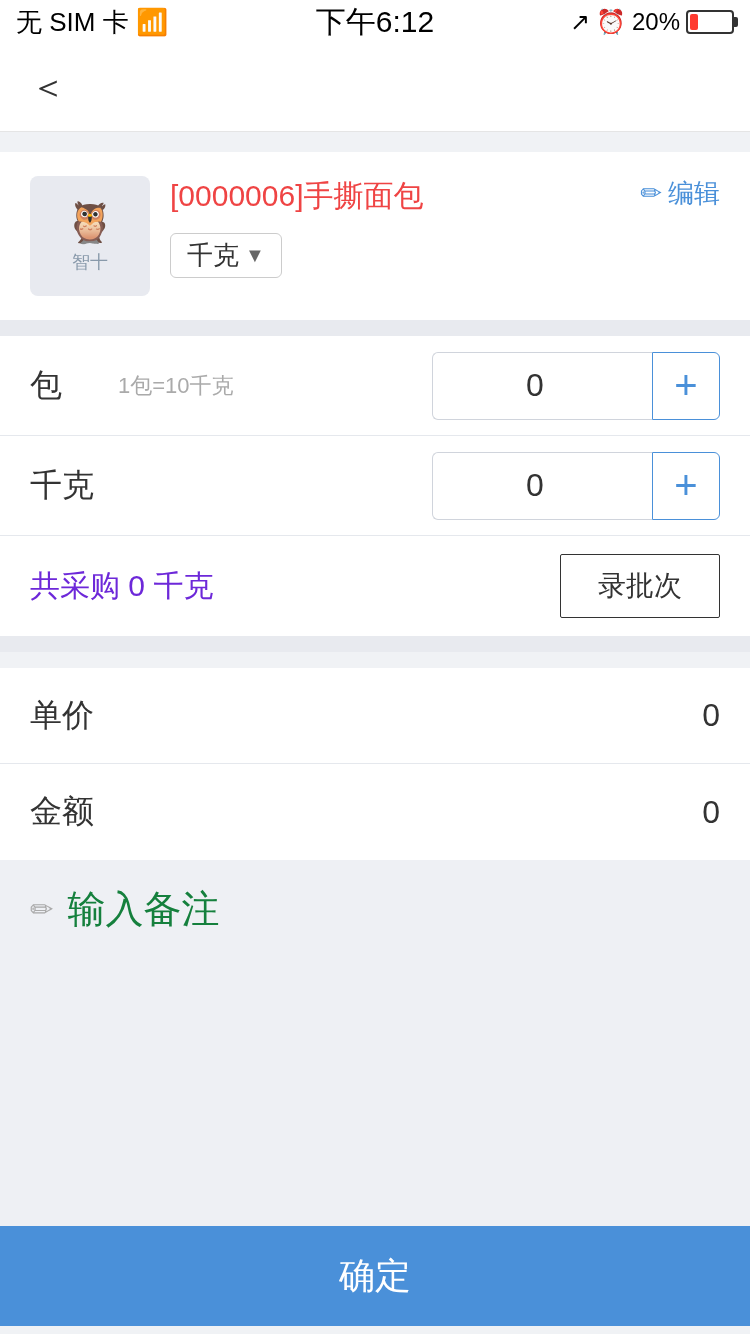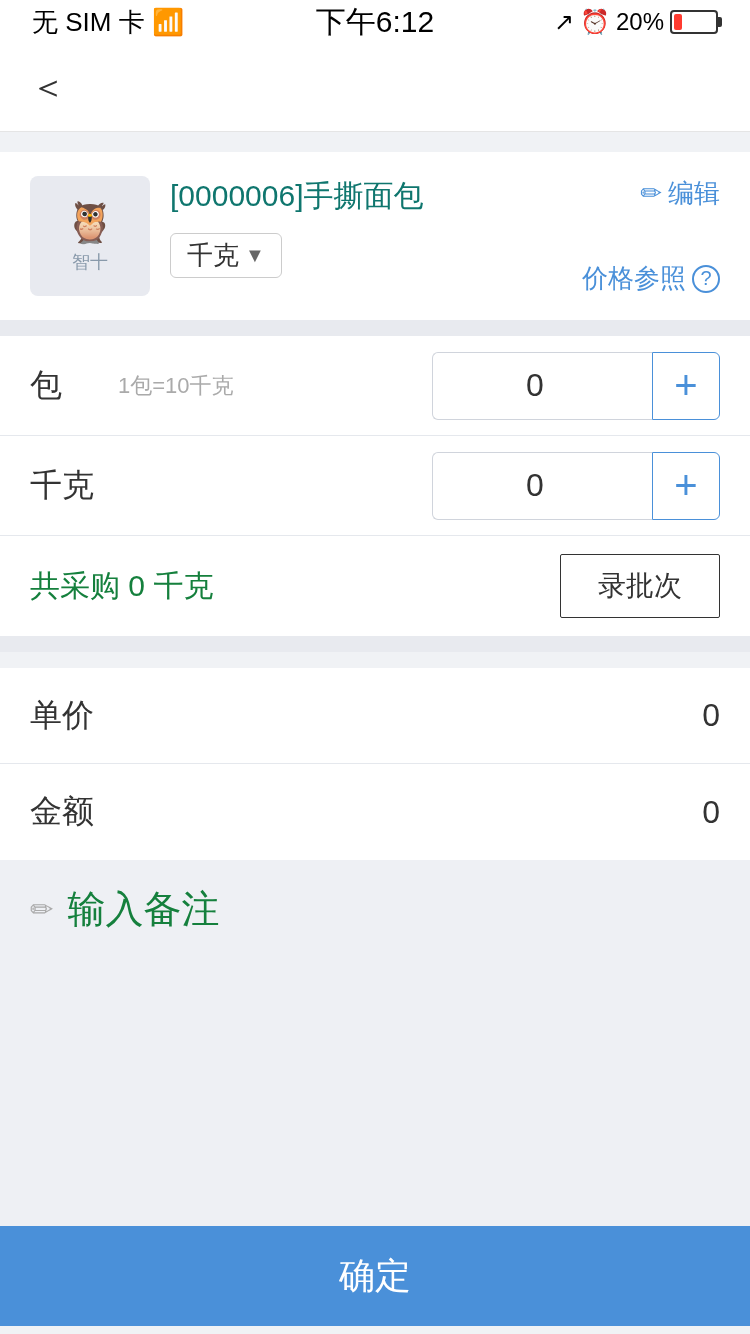--- a/index.html
+++ b/index.html
@@ -13,21 +13,21 @@
     }
 
     
     .status-bar {
       width: 750px;
       height: 44px;
       background: #fff;
       display: flex;
       align-items: center;
       justify-content: space-between;
-      padding: 0 32px;
+      padding: 0 16px;
       font-size: 28px;
     }
     .status-left {
       font-size: 26px;
       color: #000;
       display: flex;
       align-items: center;
       gap: 8px;
     }
     .status-center {
@@ -125,21 +125,21 @@
     .product-image-text {
       font-size: 18px;
       color: #8899aa;
       margin-top: 4px;
     }
     .product-info {
       flex: 1;
     }
     .product-name {
       font-size: 30px;
-      color: #0f766e;
+      color: #ef4444;
       font-weight: 400;
       margin-bottom: 16px;
     }
     .product-unit-row {
       display: flex;
       align-items: center;
       gap: 12px;
     }
     .product-unit-label {
       font-size: 26px;
@@ -256,21 +256,21 @@
       display: flex;
       align-items: center;
       justify-content: space-between;
       padding: 0 30px;
       height: 100px;
       background: #fff;
       border-bottom: none;
     }
     .summary-text {
       font-size: 30px;
-      color: #15803d;
+      color: #6d28d9;
     }
     .record-btn {
       width: 160px;
       height: 64px;
       border: 1px solid #333;
       border-radius: 2px;
       background: #fff;
       font-size: 28px;
       color: #333;
       display: flex;
@@ -378,24 +378,20 @@
     <div class="product-unit-row">
       <div class="unit-selector">
         <span>千克</span>
         <span class="unit-arrow">▼</span>
       </div>
     </div>
   </div>
   <div class="edit-link">
     <span>✏</span>
     <span>编辑</span>
-  </div>
-  <div class="price-ref">
-    <span>价格参照</span>
-    <div class="info-circle">?</div>
   </div>
 </div>
 
 <div class="divider-section"></div>
 
 <div class="input-section">
 
   <div class="input-row">
     <span class="input-row-label">包</span>
     <span class="input-row-sublabel">1包=10千克</span>

